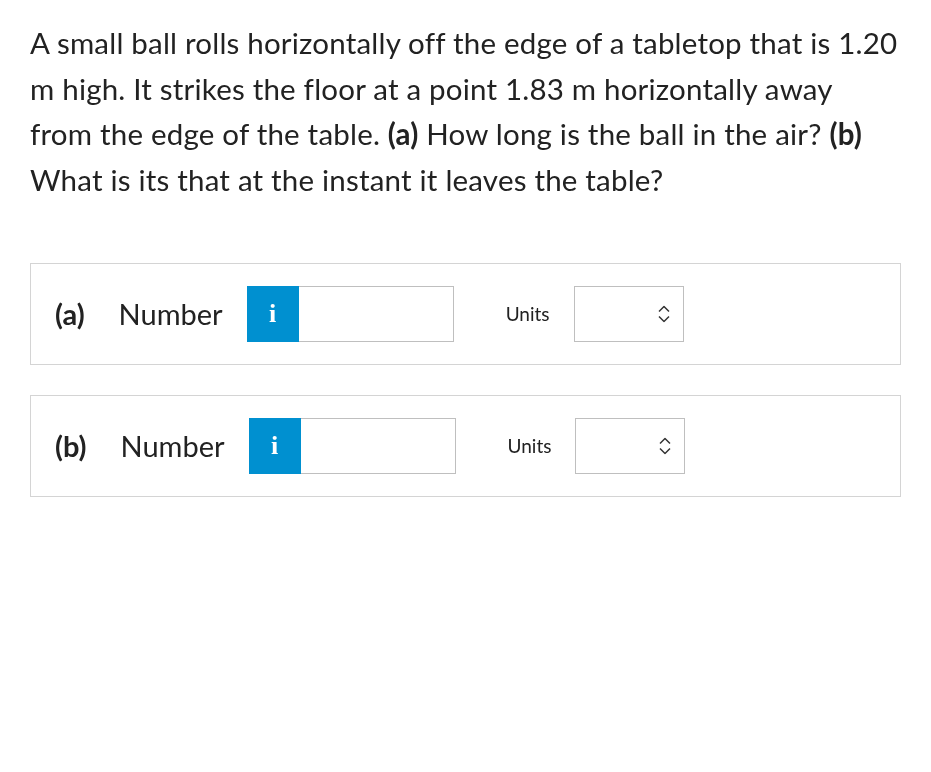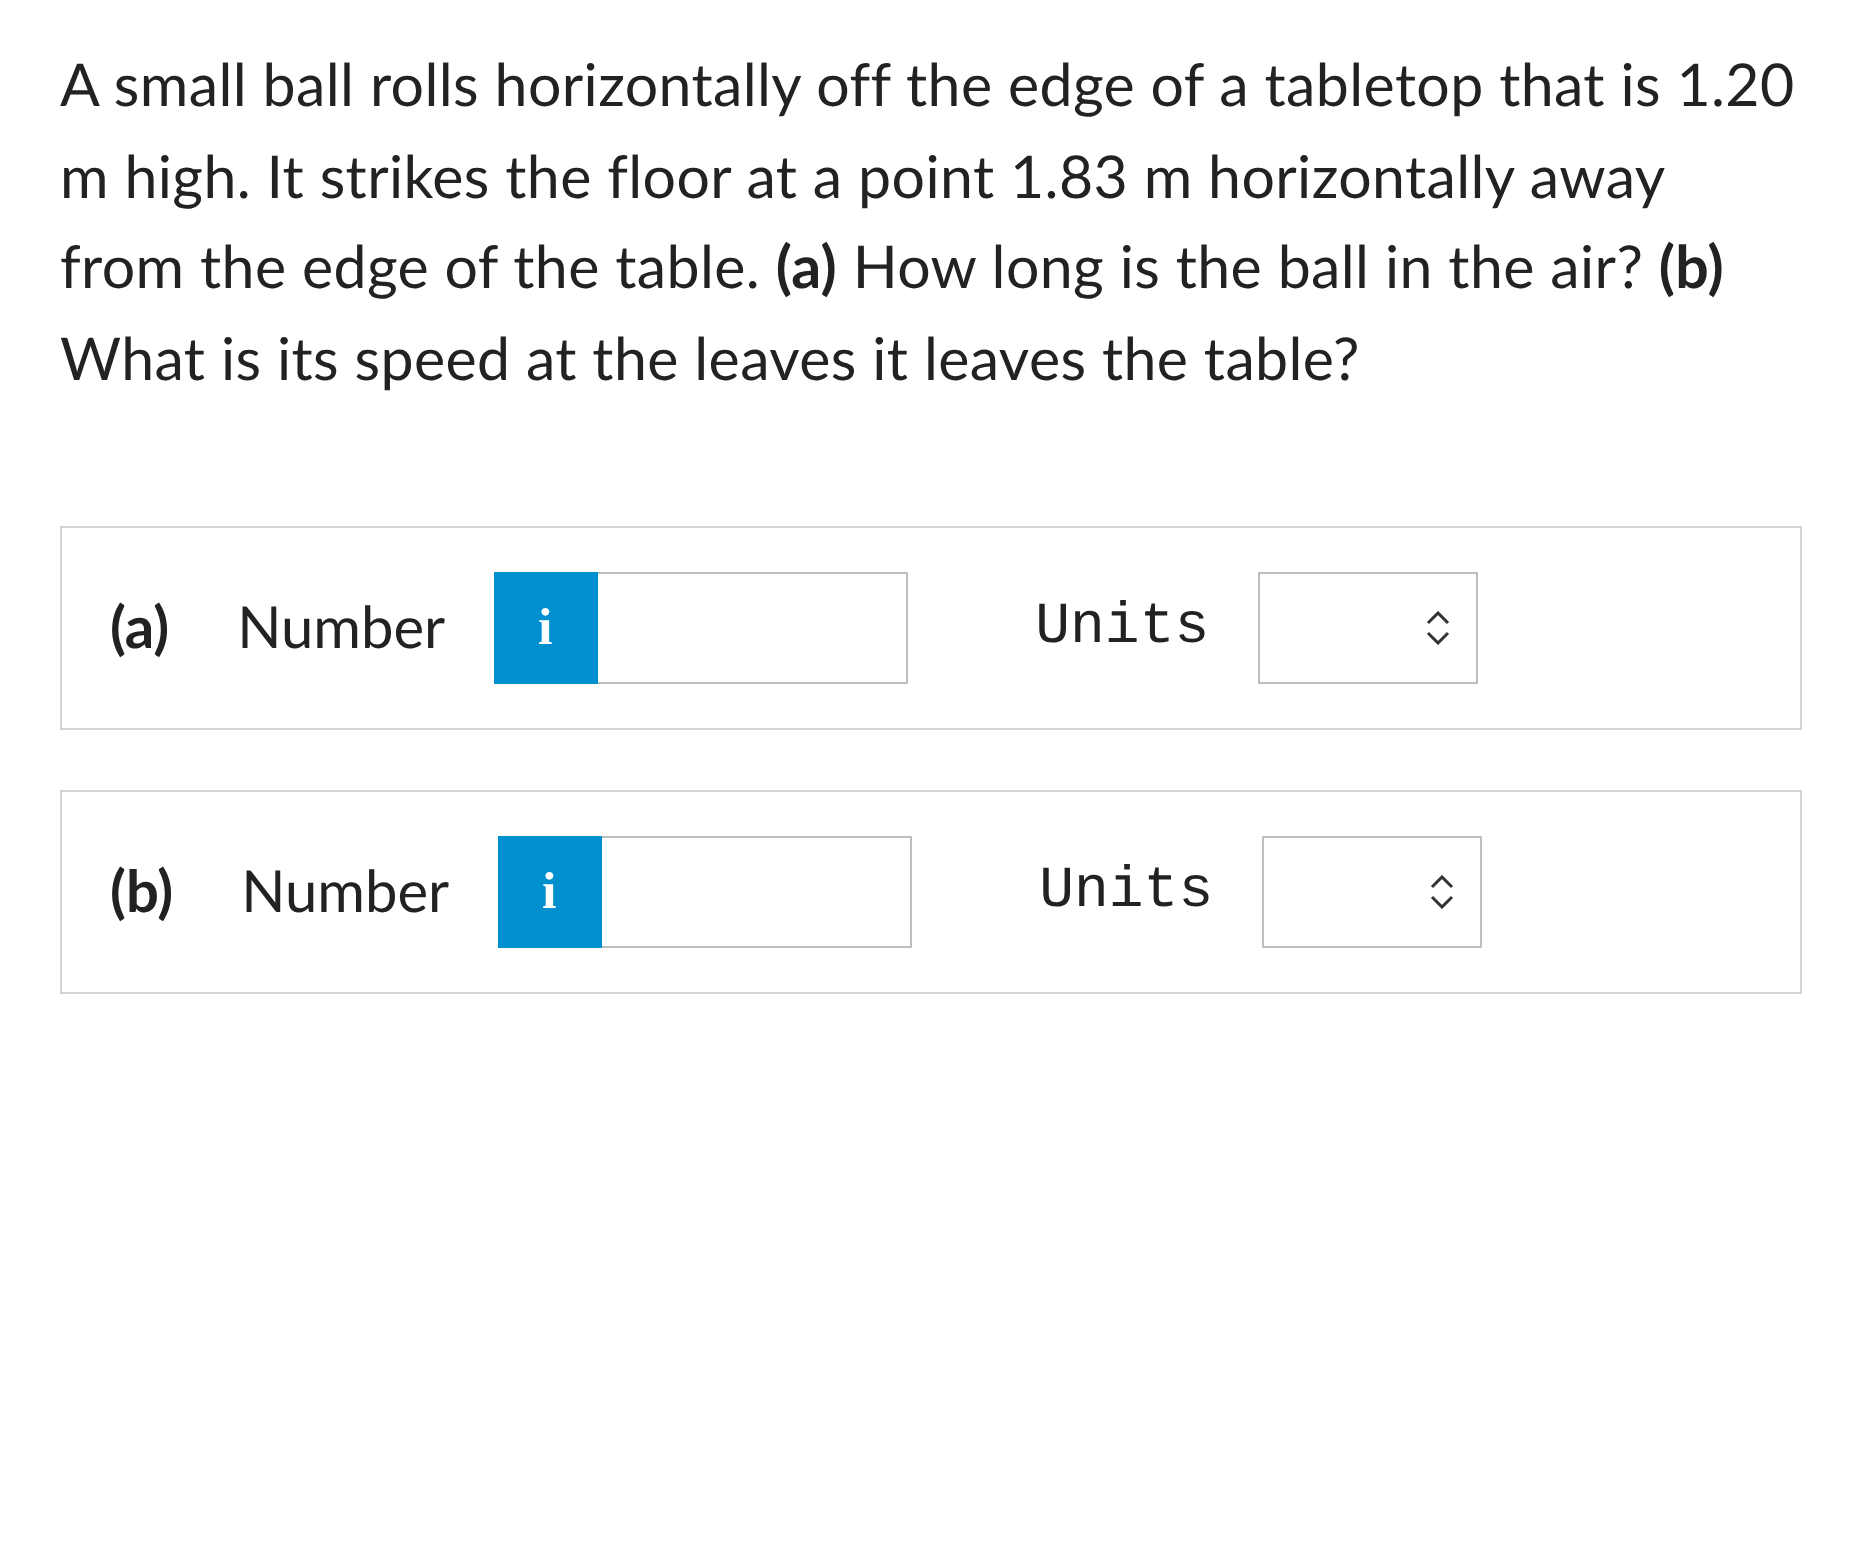--- a/index.html
+++ b/index.html
@@ -63,24 +63,23 @@
     .number-input {
       width: 155px;
       border: 1px solid #bfbfbf;
       border-left: none;
       font-size: 22px;
       padding: 0 10px;
       outline: none;
       background: #fff;
     }
     .units-label {
-      font-size: 29px;
+      font-size: 19px;
       color: #222;
-      margin-left: 40px;
-      font-family: Liberation Mono, monospace;
+      margin-left: 28px;
     }
     .units-select-wrapper {
       position: relative;
       display: flex;
       height: 56px;
     }
     .units-select {
       width: 110px;
       height: 56px;
       border: 1px solid #bfbfbf;
@@ -105,21 +104,21 @@
       color: #333;
     }
     .select-arrows svg {
       display: block;
     }
   </style>
 </head>
 <body>
 
 <div class="question-text">
-  <span>A small ball rolls horizontally off the edge of a tabletop that is 1.20 m high. It strikes the floor at a point 1.83 m horizontally away from the edge of the table. </span><span class="bold">(a)</span><span> How long is the ball in the air? </span><span class="bold">(b)</span><span> What is its speed at the leaves it leaves the table?</span>
+  <span>A small ball rolls horizontally off the edge of a tabletop that is 1.20 m high. It strikes the floor at a point 1.83 m horizontally away from the edge of the table. </span><span class="bold">(a)</span><span> How long is the ball in the air? </span><span class="bold">(b)</span><span> What is its that at the instant it leaves the table?</span>
 </div>
 
 <div class="answer-row">
   <span class="part-label">(a)</span>
   <span class="number-label">Number</span>
   <div class="input-group">
     <div class="info-box">
       <span>i</span>
     </div>
     <input type="text" class="number-input" value="" style="">

